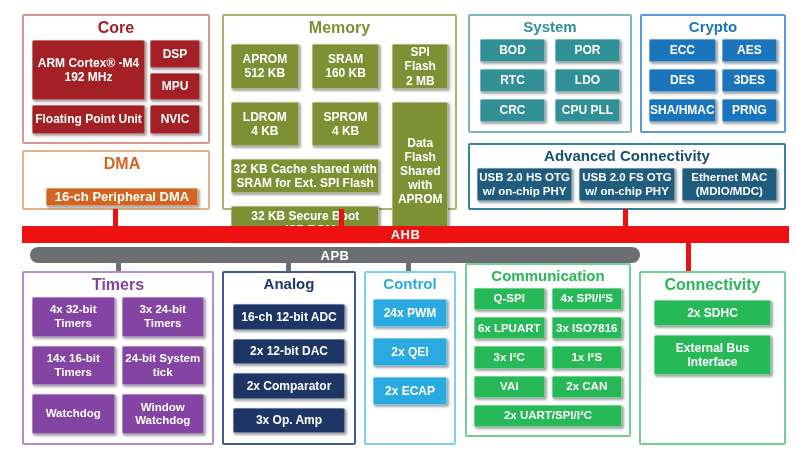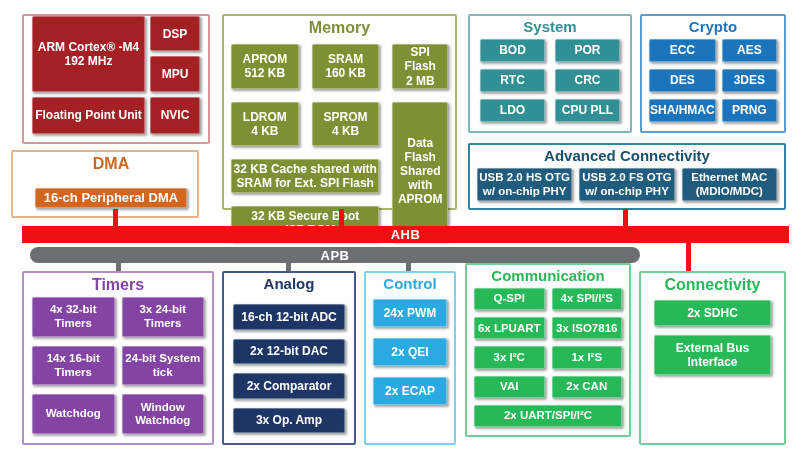--- a/index.html
+++ b/index.html
@@ -22,21 +22,21 @@
   
   .core{left:22px;top:14px;width:188px;height:130px;border-color:var(--c-core_border);}
   .core .title{color:var(--c-core);font-size:16px;}
   .core .grid{grid-template-columns:1fr 50px;grid-template-rows:1fr 1fr 1.05fr;gap:5px;
               padding:0 8px 8px;grid-template-areas:"arm dsp" "arm mpu" "fpu nvic";}
   .core .blk{background:var(--c-core);font-size:12px;}
   .blk-arm{grid-area:arm;font-size:14.5px;}
   .blk-dsp{grid-area:dsp}.blk-mpu{grid-area:mpu}.blk-fpu{grid-area:fpu}.blk-nvic{grid-area:nvic}
 
   
-  .dma{left:11px;top:150px;width:188px;height:68px;border-color:var(--c-dma_border);padding-left:12px;}
+  .dma{left:22px;top:150px;width:188px;height:60px;border-color:var(--c-dma_border);padding-left:12px;}
   .dma .title{color:var(--c-dma);font-size:16px;}
   .dma .blk{background:var(--c-dma);flex:1;margin:12px 10px 8px;font-size:13px;}
 
   
   .memory{left:222px;top:14px;width:235px;height:196px;border-color:var(--c-memory_border);}
   .memory .title{color:var(--c-memory);font-size:16px;}
   .memory .grid{grid-template-columns:1fr 1fr 0.82fr;grid-template-rows:1.3fr 1.3fr 1fr 1fr;
                 gap:13px;padding:4px 7px 7px;
                 grid-template-areas:"aprom sram spif" "ldrom sprom dataf" "cache cache dataf" "boot boot dataf";}
   .memory .blk{background:var(--c-memory);font-size:12px;}
@@ -118,20 +118,21 @@
   .conn .blk{background:var(--c-conn);font-size:12px;}
   .blk-sdhc{height:26px;}
   .blk-ebi{height:40px;}
 </style>
 </head>
 <body>
 
 <div class="canvas">
 
   <div class="obox core">
+    <div class="title">Core</div>
     <div class="grid">
       <div class="blk blk-arm">ARM Cortex® -M4
 192 MHz</div>
       <div class="blk blk-dsp">DSP</div>
       <div class="blk blk-mpu">MPU</div>
       <div class="blk blk-fpu">Floating Point Unit</div>
       <div class="blk blk-nvic">NVIC</div>
     </div>
   </div>
 
@@ -164,22 +165,22 @@
 + ISP ROM</div>
     </div>
   </div>
 
   <div class="obox system">
     <div class="title">System</div>
     <div class="grid">
       <div class="blk">BOD</div>
       <div class="blk">POR</div>
       <div class="blk">RTC</div>
+      <div class="blk">LDO</div>
       <div class="blk">CRC</div>
-      <div class="blk">LDO</div>
       <div class="blk">CPU PLL</div>
     </div>
   </div>
 
   <div class="obox crypto">
     <div class="title">Crypto</div>
     <div class="grid">
       <div class="blk">ECC</div>
       <div class="blk">AES</div>
       <div class="blk">DES</div>

